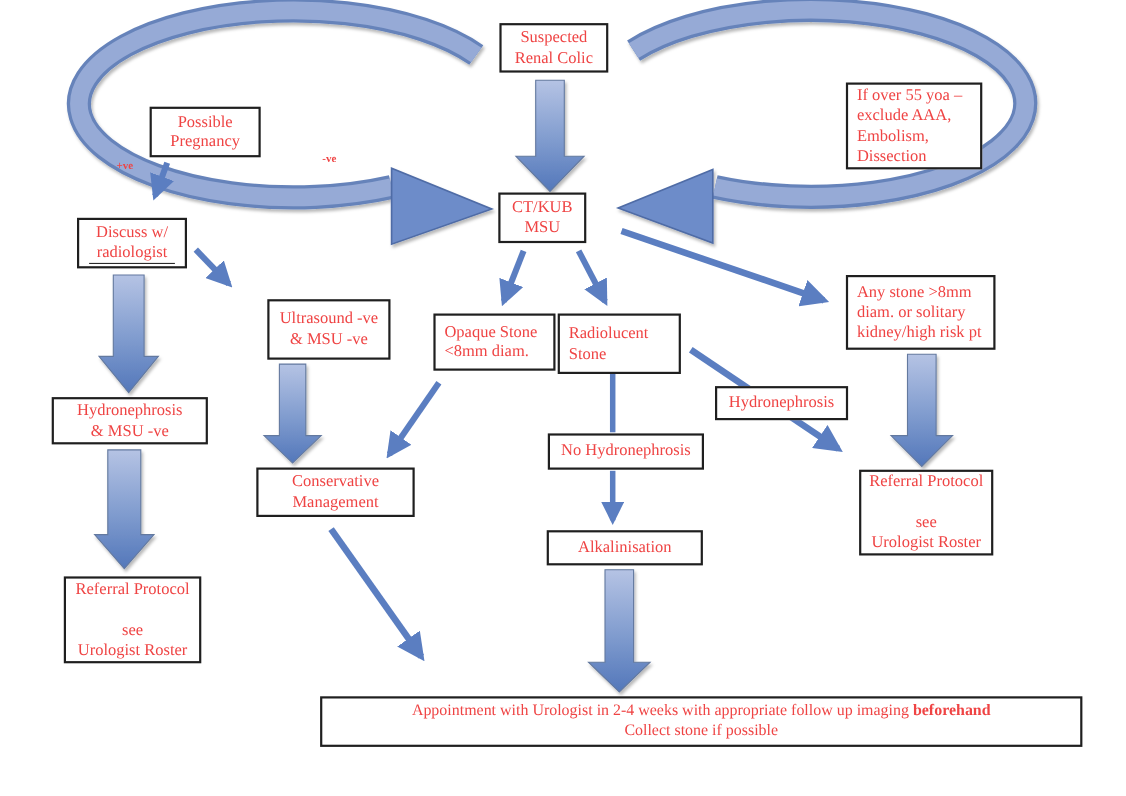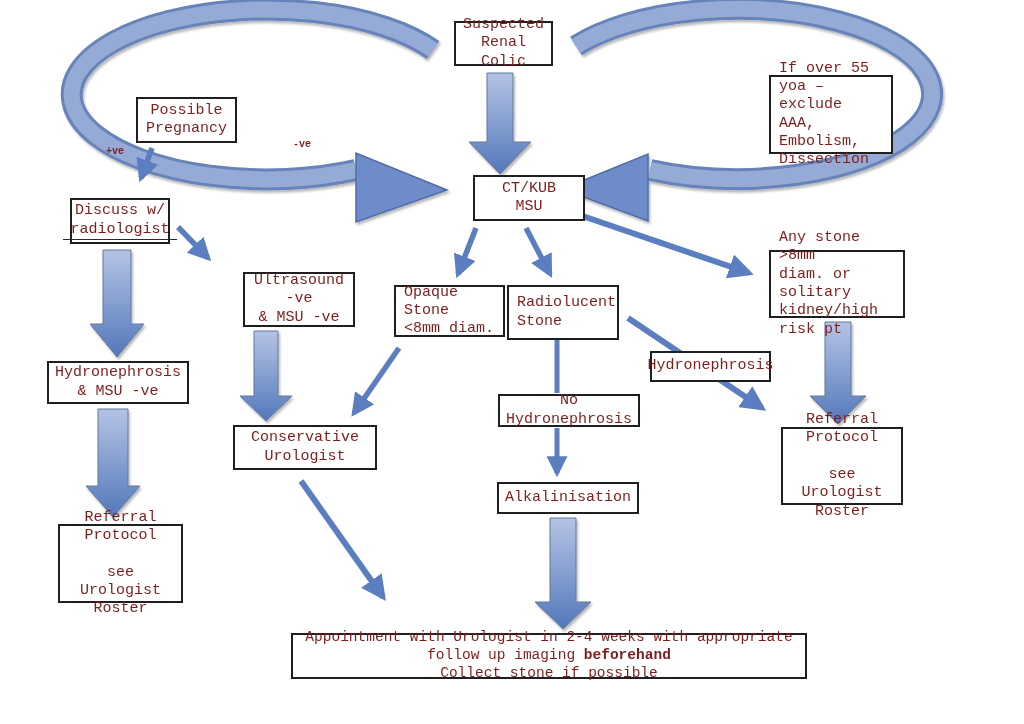--- a/index.html
+++ b/index.html
@@ -1,18 +1,18 @@
 <!DOCTYPE html>
 <html><head>
 <meta charset="utf-8">
 <style>
   html,body{margin:0;padding:0;background:#fff;}
   .stage{
     position:relative;width:1024px;height:724px;background:#ffffff;
-    font-family:Liberation Mono, monospace;color:#7f1d1d;overflow:hidden;
+    font-family:Liberation Serif, serif;color:#ef4444;overflow:hidden;
   }
   .arrows{position:absolute;left:0;top:0;}
   .box{
     position:absolute;box-sizing:border-box;background:#ffffff;
     border:2px solid #1f1f1f;
     display:flex;align-items:center;justify-content:center;
     text-align:center;white-space:pre-line;
     font-size:15px;line-height:1.22;z-index:2;
   }
   .box.left{justify-content:flex-start;text-align:left;padding:2px 8px;}
@@ -83,21 +83,21 @@
   <div class="box left" style="left:769px;top:75px;width:124px;height:79px;">If over 55 yoa –
 exclude AAA,
 Embolism,
 Dissection</div>
 
   <div class="box" style="left:70px;top:198px;width:100px;height:46px;flex-direction:column;">
     <span>Discuss w/</span>
     <span class="underlined">radiologist</span>
   </div>
 
-  <div class="box" style="left:473px;top:175px;width:112px;height:46px;">CT/KUB
+  <div class="box" style="left:453px;top:175px;width:80px;height:46px;">CT/KUB
 MSU</div>
 
   <div class="box" style="left:212px;top:272px;width:112px;height:55px;margin-left:31px;">Ultrasound -ve
 &amp; MSU -ve</div>
 
   <div class="box left" style="left:394px;top:285px;width:111px;height:52px;">Opaque Stone
 &lt;8mm diam.</div>
 
   <div class="box left" style="left:507px;top:285px;width:112px;height:55px;">Radiolucent
 Stone</div>
@@ -107,35 +107,35 @@
 kidney/high risk pt</div>
 
   <div class="box" style="left:47px;top:361px;width:142px;height:43px;">Hydronephrosis
 &amp; MSU -ve</div>
 
   <div class="box" style="left:650px;top:351px;width:121px;height:31px;">Hydronephrosis</div>
 
   <div class="box" style="left:498px;top:394px;width:142px;height:33px;">No Hydronephrosis</div>
 
   <div class="box" style="left:233px;top:425px;width:144px;height:45px;">Conservative
-Urologist</div>
+Management</div>
 
   <div class="box" style="left:497px;top:482px;width:142px;height:32px;">Alkalinisation</div>
 
   <div class="box" style="left:58px;top:524px;width:125px;height:79px;">Referral Protocol
 
 see
 Urologist Roster</div>
 
   <div class="box" style="left:781px;top:427px;width:122px;height:78px;">Referral Protocol
 
 see
 Urologist Roster</div>
 
-  <div class="box" style="left:291px;top:633px;width:516px;height:46px;flex-direction:column;white-space:normal;font-size:14.5px;">
+  <div class="box" style="left:291px;top:633px;width:693px;height:46px;flex-direction:column;white-space:normal;font-size:14.5px;">
     <span class="appt-line"><span>Appointment with Urologist in 2-4 weeks with appropriate follow up imaging </span><b>beforehand</b></span>
     <span class="appt-line">Collect stone if possible</span>
   </div>
 
   <div class="edge-label" style="left:106px;top:146px;">+ve</div>
 
   <div class="edge-label" style="left:293px;top:139px;">-ve</div>
 
 </div>
 

